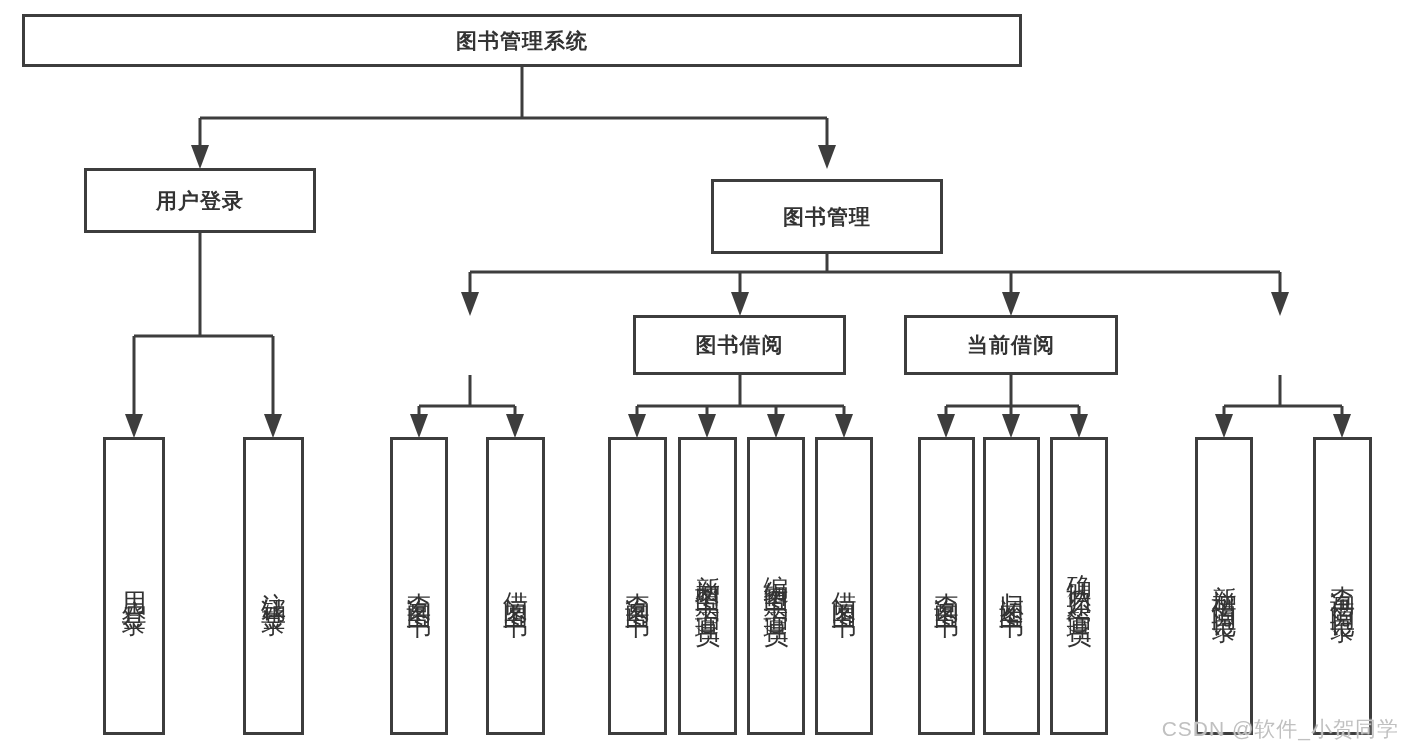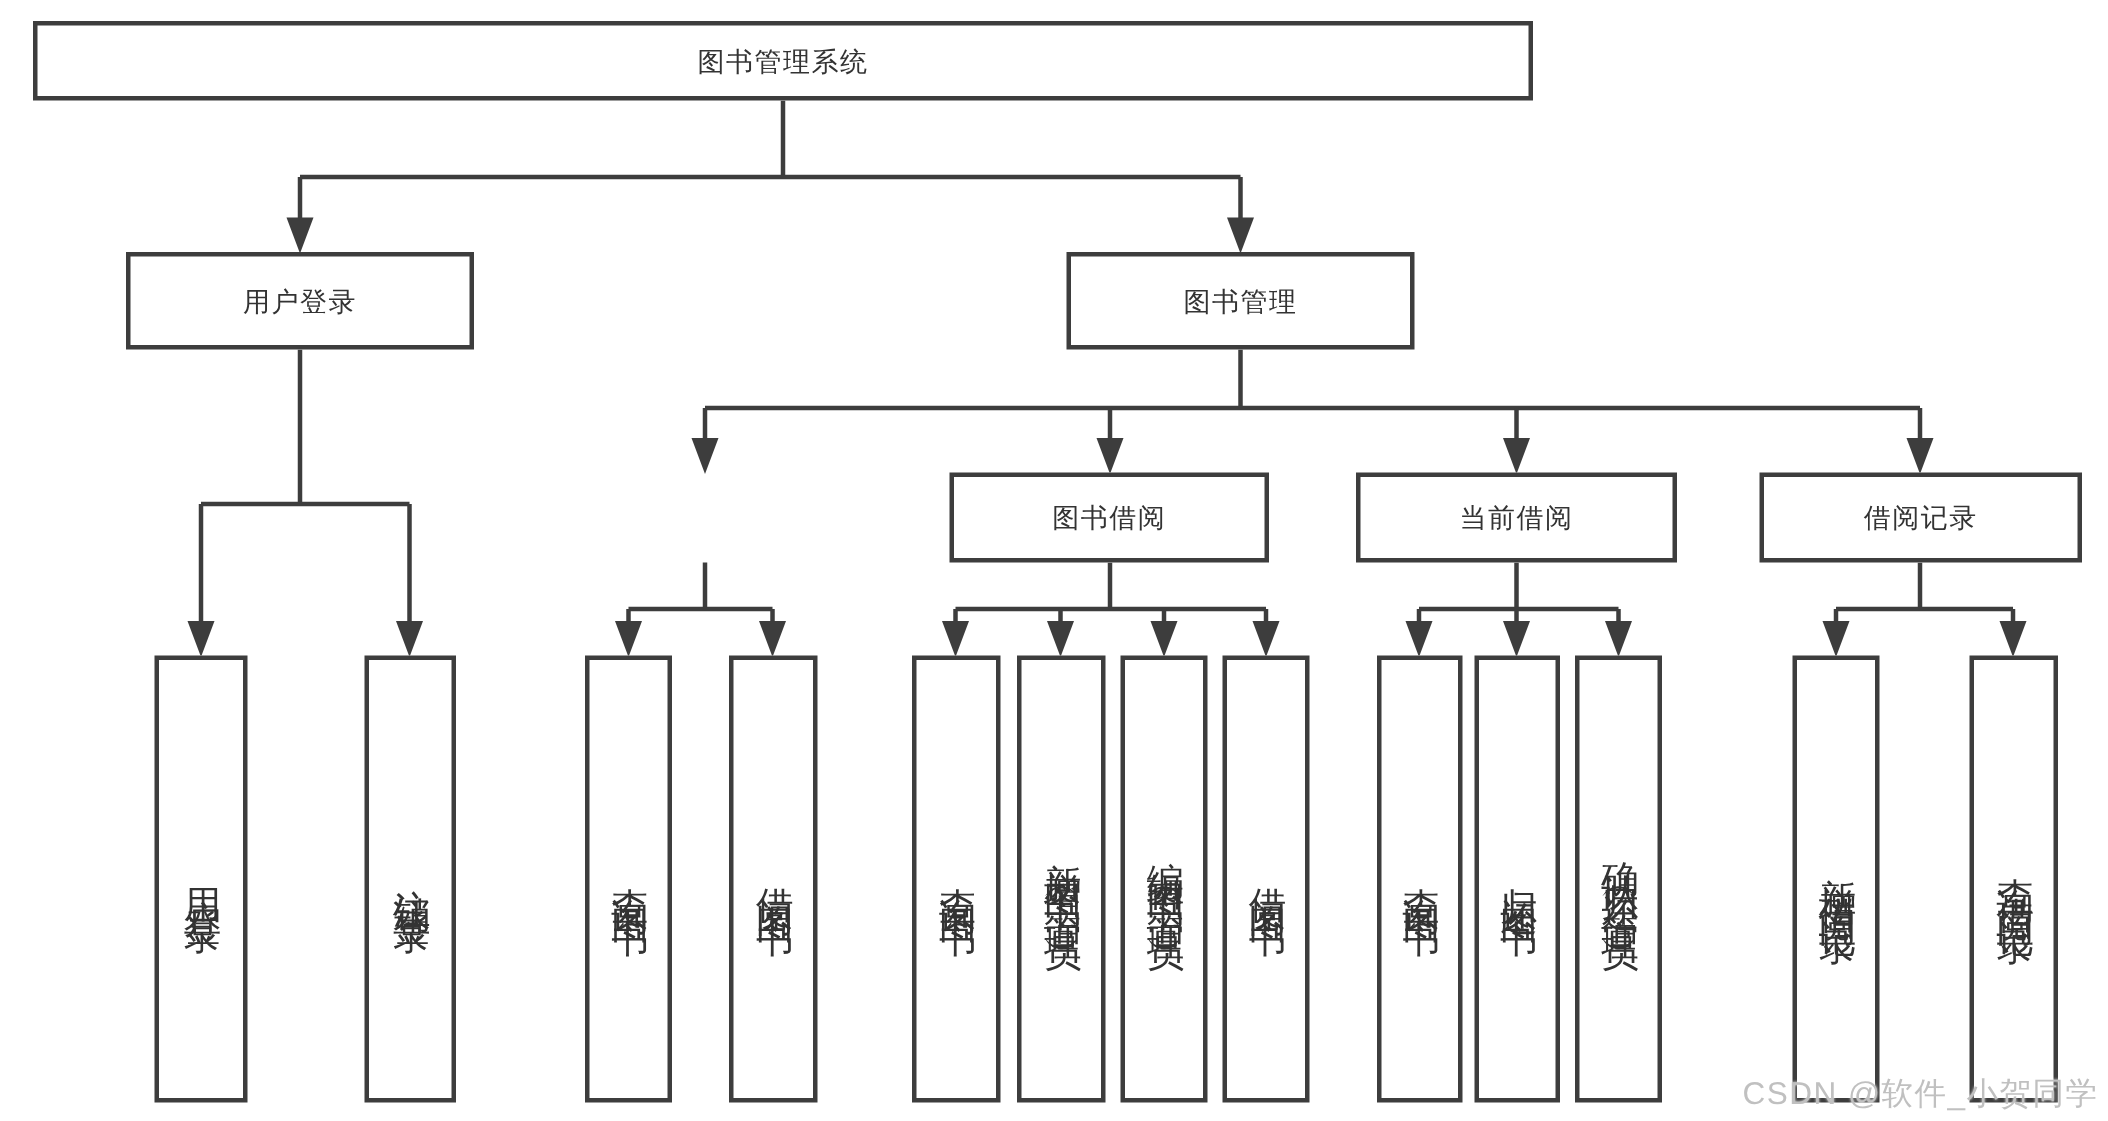--- a/index.html
+++ b/index.html
@@ -27,23 +27,24 @@
   .connectors polygon{fill:var(--line);stroke:none;}
   .node{
     position:absolute;
     background:#fff;
     border:3px solid var(--line);
     display:flex;align-items:center;justify-content:center;
     color:var(--text);
     z-index:2;
   }
   .hnode{
-    font-size:18px;
+    font-size:21px;
     letter-spacing:1px;
     white-space:nowrap;
+    font-weight:bold;
   }
   .leaf{top:437px;height:298px;}
   .leaf .vtext{
     writing-mode:vertical-rl;
     text-orientation:mixed;
     font-size:25px;
     line-height:1;
     letter-spacing:7px;
     white-space:nowrap;
   }
@@ -139,33 +140,30 @@
     </g>
   </svg>
 
   <div class="node hnode" style="left:22px;top:14px;width:1000px;height:53px;">
     <span>图书管理系统</span>
   </div>
 
   <div class="node hnode" style="left:84px;top:168px;width:232px;height:65px;">
     <span>用户登录</span>
   </div>
-  <div class="node hnode" style="left:711px;top:168px;width:232px;height:65px;">
+  <div class="node hnode" style="left:711px;top:179px;width:232px;height:75px;">
     <span>图书管理</span>
   </div>
 
   <div class="node hnode" style="left:633px;top:315px;width:213px;height:60px;align-items:center;">
     <span>图书借阅</span>
   </div>
   <div class="node hnode" style="left:904px;top:315px;width:214px;height:60px;">
     <span>当前借阅</span>
   </div>
-  <div class="node hnode" style="left:1173px;top:315px;width:215px;height:60px;">
-    <span>借阅记录</span>
-  </div>
 
   <div class="node leaf" style="left:103px;width:62px;">
     <span class="vtext">用户登录</span>
   </div>
   <div class="node leaf" style="left:243px;width:61px;">
     <span class="vtext">注销登录</span>
   </div>
   <div class="node leaf" style="left:390px;width:58px;">
     <span class="vtext">查询图书</span>
   </div>

